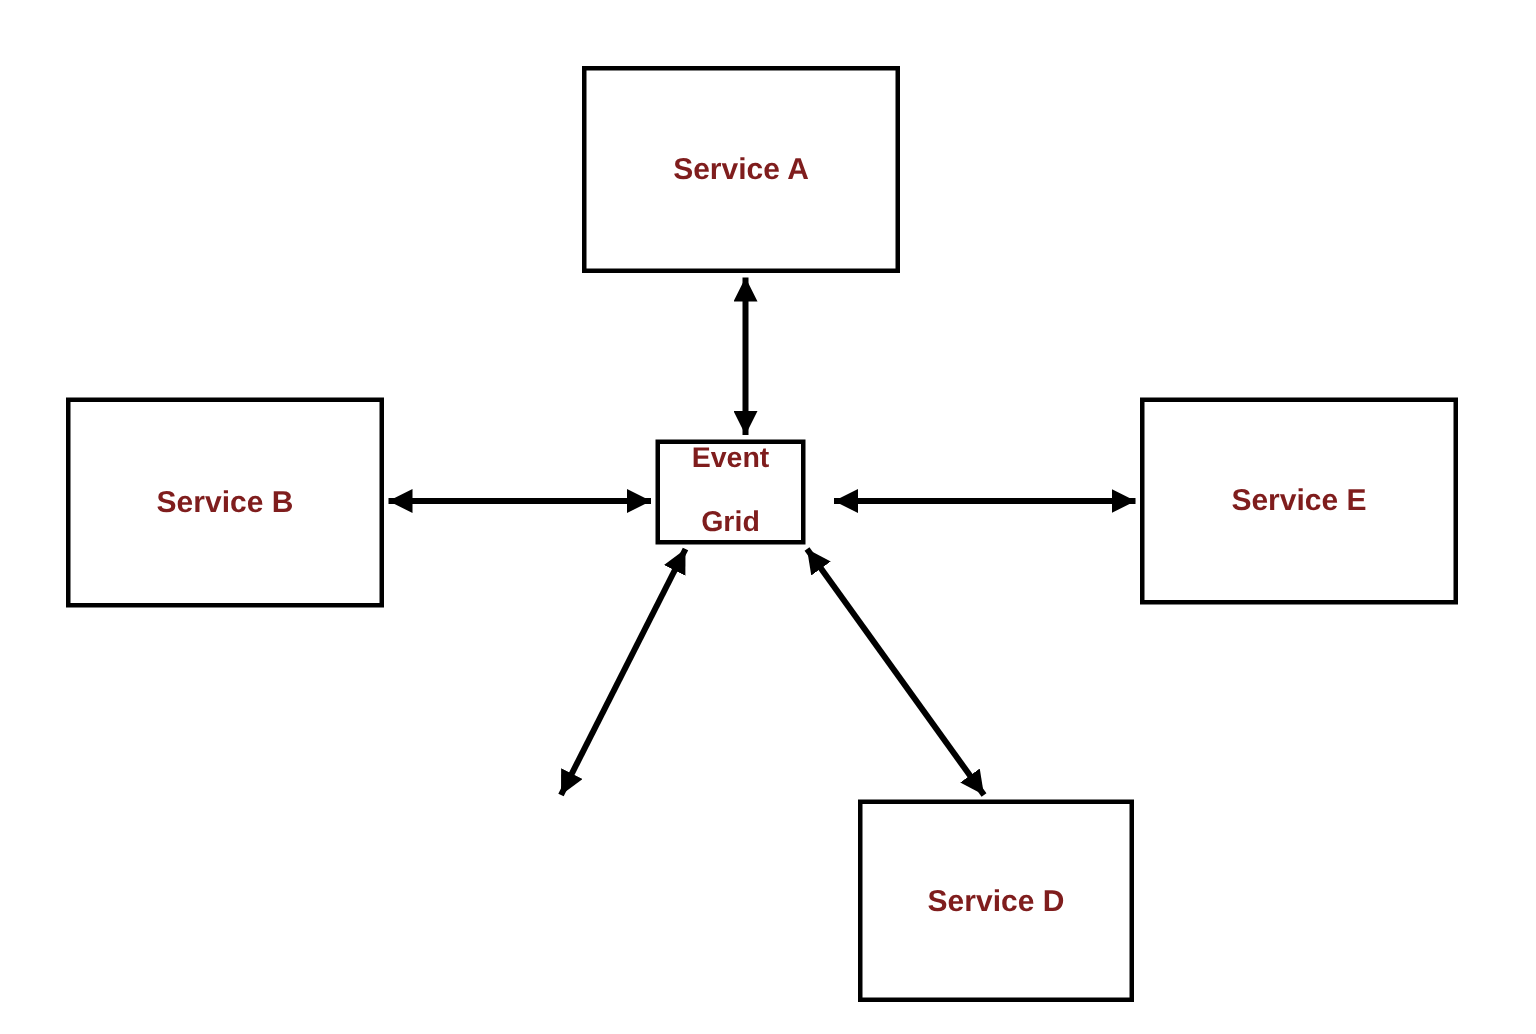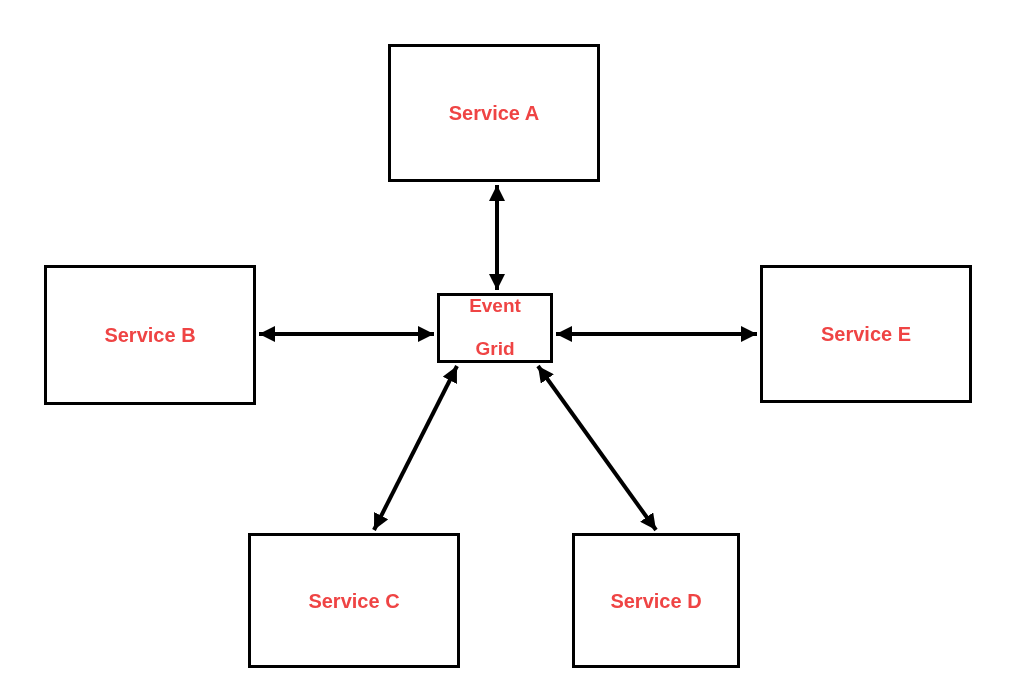--- a/index.html
+++ b/index.html
@@ -29,31 +29,31 @@
   .node {
     position: absolute;
     box-sizing: border-box;
     background: #ffffff;
     border: 3px solid #000000;
     display: flex;
     flex-direction: column;
     align-items: center;
     justify-content: center;
     text-align: center;
-    color: #ef4444;
+    color: #7f1d1d;
     font-weight: bold;
     font-size: 20px;
     line-height: 1.2;
   }
   .node-a { left: 388px; top: 44px;  width: 212px; height: 138px; }
   .node-b { left: 44px;  top: 265px; width: 212px; height: 140px; }
   .node-e { left: 760px; top: 265px; width: 212px; height: 138px; align-items: center; }
   .node-c { left: 248px; top: 533px; width: 212px; height: 135px; }
-  .node-d { left: 572px; top: 533px; width: 168px; height: 135px; }
-  .node-hub { left: 437px; top: 293px; width: 116px; height: 70px; font-size: 19px; gap: 20px; }
+  .node-d { left: 572px; top: 533px; width: 184px; height: 135px; }
+  .node-hub { left: 437px; top: 293px; width: 100px; height: 70px; font-size: 19px; gap: 20px; }
 </style>
 </head>
 <body>
 
 <div class="canvas">
 
   <svg class="edges" viewBox="0 0 1024 689" xmlns="http://www.w3.org/2000/svg">
     <defs>
       <marker id="arrow" viewBox="0 0 10 10" refX="10" refY="5" markerWidth="4" markerHeight="4" orient="auto-start-reverse">
         <path d="M 0 0 L 10 5 L 0 10 z" fill="#000000"></path>
@@ -76,21 +76,18 @@
 
   <div class="node node-hub">
     <span>Event</span>
     <span>Grid</span>
   </div>
 
   <div class="node node-e">
     <span>Service E</span>
   </div>
 
-  <div class="node node-c">
-    <span>Service C</span>
-  </div>
 
   <div class="node node-d">
     <span>Service D</span>
   </div>
 
 </div>
 
 </body></html>

